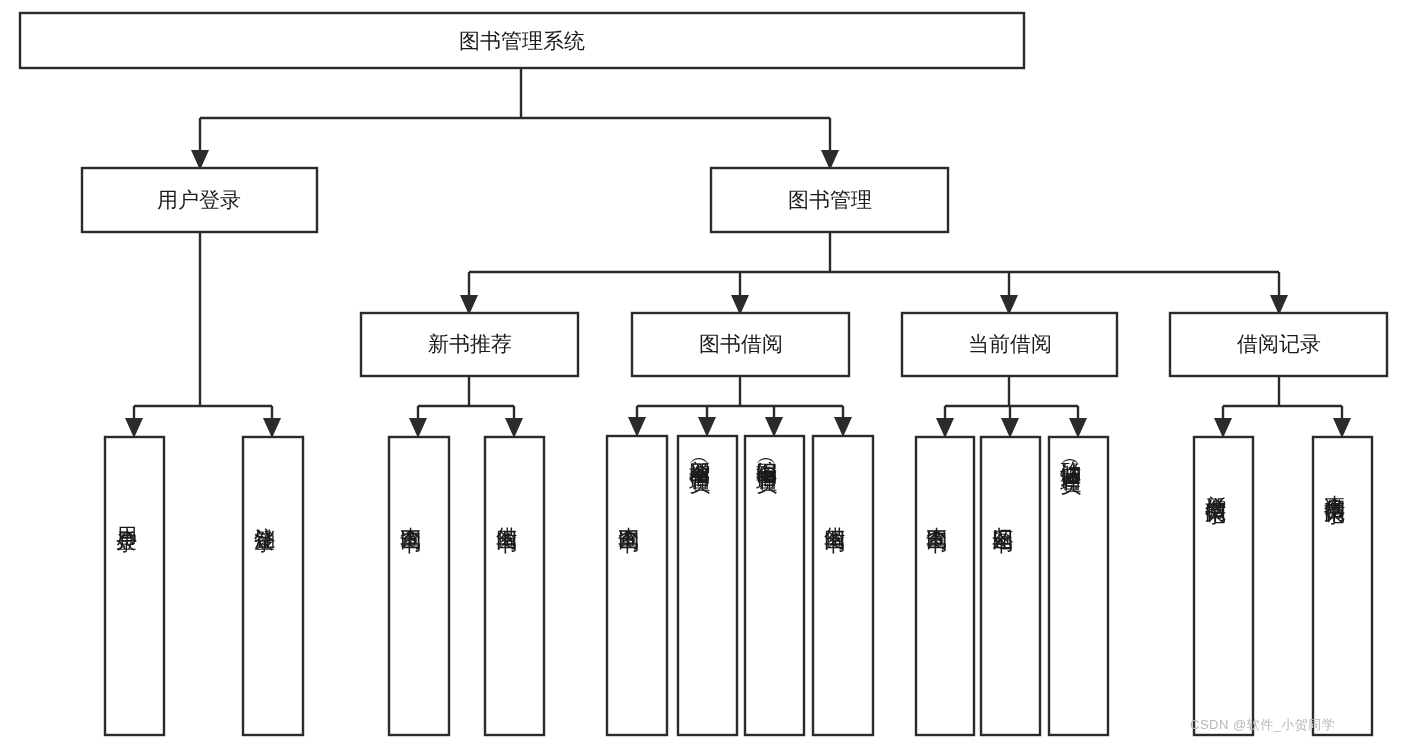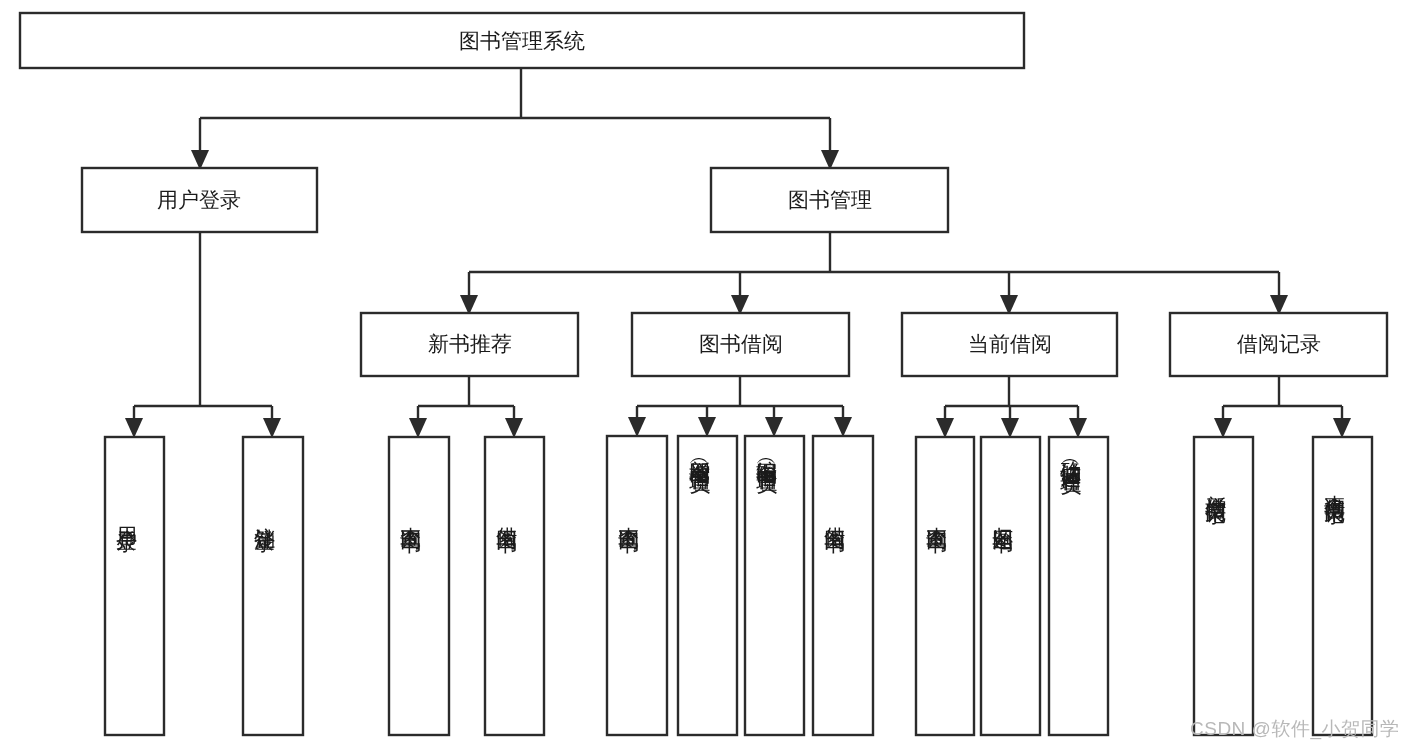--- a/index.html
+++ b/index.html
@@ -56,21 +56,21 @@
     color: #1b1b1b;
     letter-spacing: 2px;
     white-space: nowrap;
     pointer-events: none;
   }
   .watermark {
     position: absolute;
     left: 1190px;
     top: 716px;
     font-family: "Liberation Sans", "DejaVu Sans", sans-serif;
-    font-size: 19px;
+    font-size: 13px;
     color: #b8b8b8;
     white-space: nowrap;
     letter-spacing: 0.5px;
   }
 </style>
 </head>
 <body>
 
 <div id="diagram-root">
 

